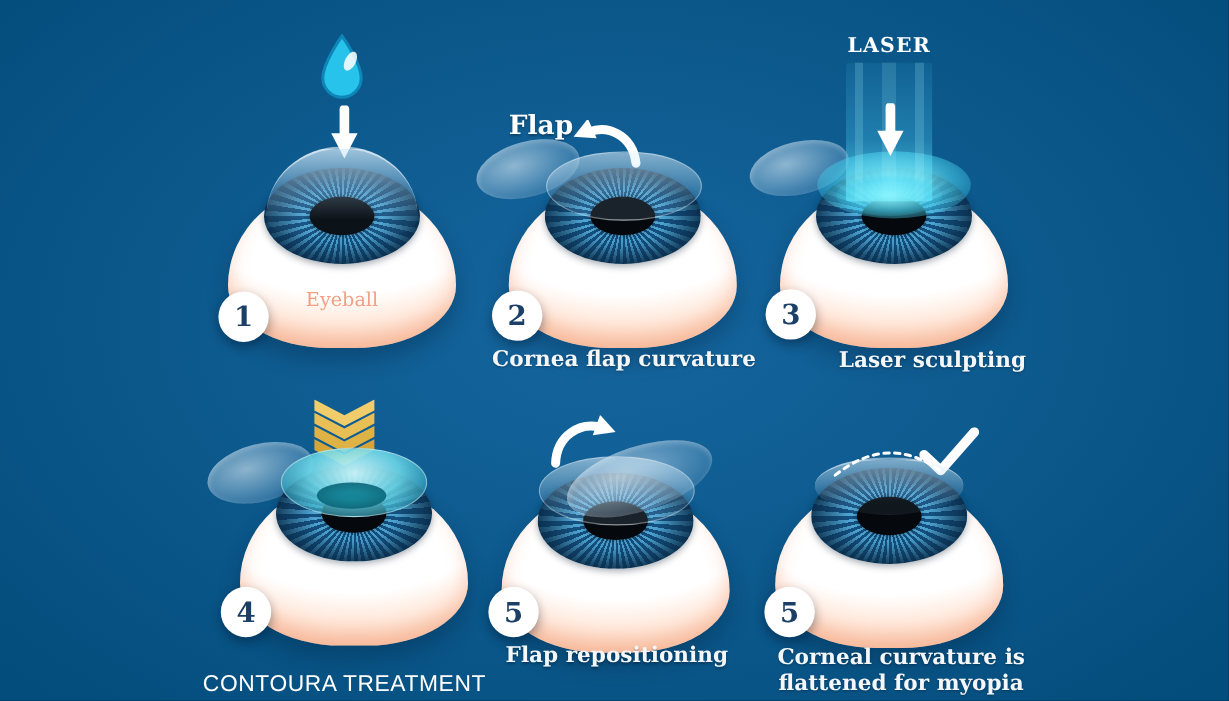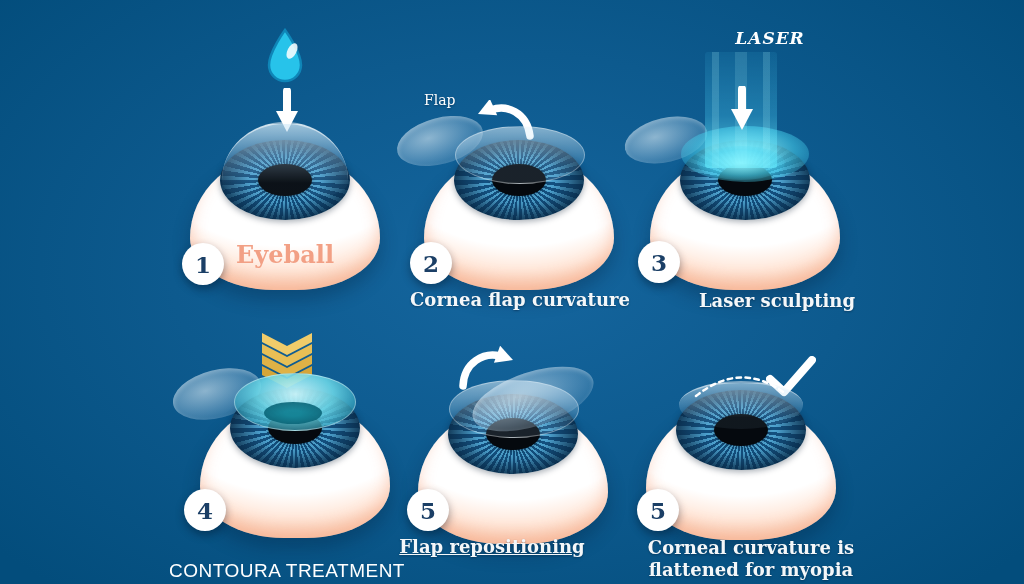--- a/index.html
+++ b/index.html
@@ -92,24 +92,24 @@
     color:#f4f7f9; font-weight:bold; font-size:18px; line-height:22px;
     text-shadow: 0 1px 2px rgba(0,20,40,0.4);
   }
   .subcaption {
     position:absolute; width:260px; text-align:center;
     color:#ffffff; font-family:"Liberation Sans", sans-serif;
     font-size:19px; letter-spacing:0.5px;
   }
   .eyeball-label {
     position:absolute; width:150px; text-align:center;
-    color:#f2a085; font-weight:bold; font-size:24px;
+    color:#f2a085; font-weight:normal; font-size:16px;
   }
   .small-label {
-    position:absolute; color:#ffffff; font-weight:normal; font-size:14px;
+    position:absolute; color:#ffffff; font-weight:bold; font-size:22px;
     text-shadow: 0 1px 2px rgba(0,20,40,0.4);
   }
   .laser-label {
     position:absolute; width:150px; text-align:center;
     color:#ffffff; font-weight:bold; font-size:17px; letter-spacing:1px;
   }
   .icon { position:absolute; }
 </style>
 </head>
 <body>
@@ -152,21 +152,21 @@
       </div>
       <div class="lens"></div>
     </div>
     <div class="badge" style="left:410px; top:242px;">
       <span>2</span>
     </div>
     <div class="caption" style="left:390px; top:289px;">Cornea flap curvature</div>
   </div>
 
   <div class="panel">
-    <div class="laser-label" style="left:695px; top:28px;font-style:italic;">LASER</div>
+    <div class="laser-label" style="left:666px; top:28px;">LASER</div>
     <div class="flap" style="left:624px; top:118px; width:84px; height:44px; transform:rotate(-13deg);"></div>
     <div class="eye" style="left:650px; top:138px;">
       <div class="sclera"></div>
       <div class="iris">
         <div class="pupil"></div>
       </div>
       <div class="lens-glow"></div>
     </div>
     <div class="beam"></div>
     <div class="beam-glow"></div>
@@ -211,21 +211,21 @@
       <div class="sclera"></div>
       <div class="iris">
         <div class="pupil"></div>
       </div>
       <div class="lens"></div>
     </div>
     <div class="flap" style="left:470px; top:372px; width:126px; height:54px; transform:rotate(-18deg);"></div>
     <div class="badge" style="left:407px; top:489px;">
       <span>5</span>
     </div>
-    <div class="caption" style="left:362px; top:536px;text-decoration:underline;">Flap repositioning</div>
+    <div class="caption" style="left:384px; top:536px;">Flap repositioning</div>
   </div>
 
   <div class="panel">
     <svg class="icon" style="left:766px; top:356px;" width="50" height="42" viewBox="0 0 50 42">
       <path d="M4,23 L18,36 L46,4" fill="none" stroke="#ffffff" stroke-width="8" stroke-linecap="round" stroke-linejoin="round"></path>
     </svg>
     <div class="eye" style="left:646px; top:388px;">
       <div class="sclera"></div>
       <div class="iris">
         <div class="pupil"></div>

